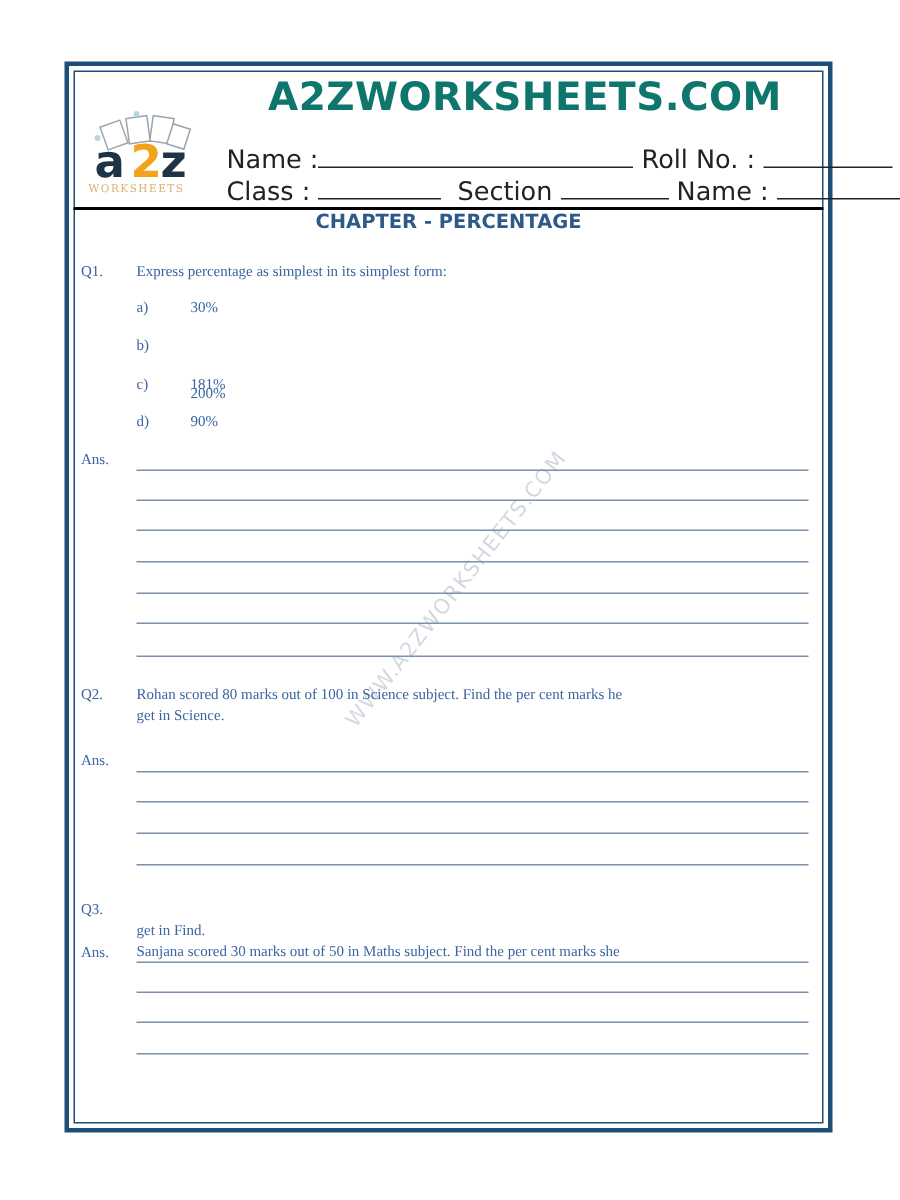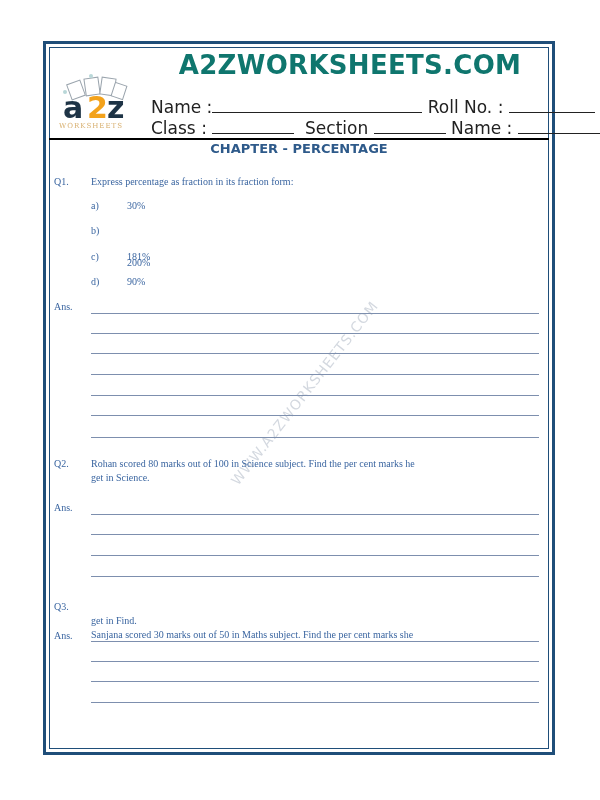--- a/index.html
+++ b/index.html
@@ -64,21 +64,21 @@
   <span>Name :</span>
   <span class="blank" style="width:96px;"></span>
 </div>
 
 <div class="hdr-divider"></div>
 <div class="chapter">CHAPTER - PERCENTAGE</div>
 
 <div class="watermark">WWW.A2ZWORKSHEETS.COM</div>
 
 <div class="txt qnum" style="top:176px;">Q1.</div>
-<div class="txt" style="left:91px; top:176px;">Express percentage as fraction in its fraction form:</div>
+<div class="txt" style="left:91px; top:176px;">Express percentage as simplest in its simplest form:</div>
 
 <div class="txt" style="left:91px; top:200px;">a)</div>
 <div class="txt" style="left:127px; top:200px;">30%</div>
 <div class="txt" style="left:91px; top:225px;">b)</div>
 <div class="txt" style="left:127px; top:225px;margin-top:32px;">200%</div>
 <div class="txt" style="left:91px; top:251px;">c)</div>
 <div class="txt" style="left:127px; top:251px;">181%</div>
 <div class="txt" style="left:91px; top:276px;">d)</div>
 <div class="txt" style="left:127px; top:276px;">90%</div>
 

